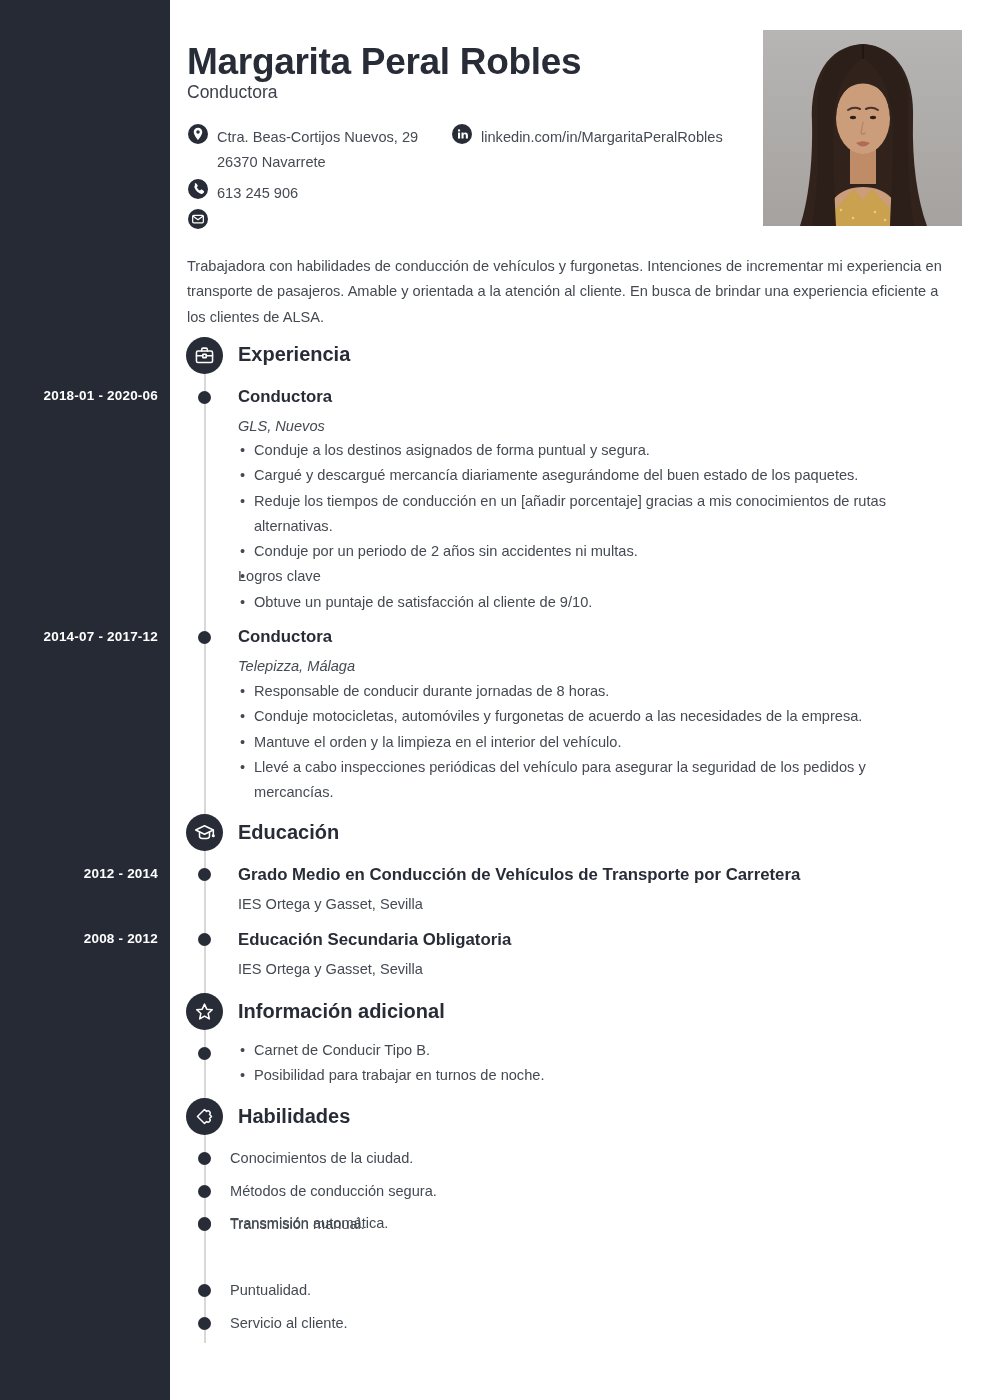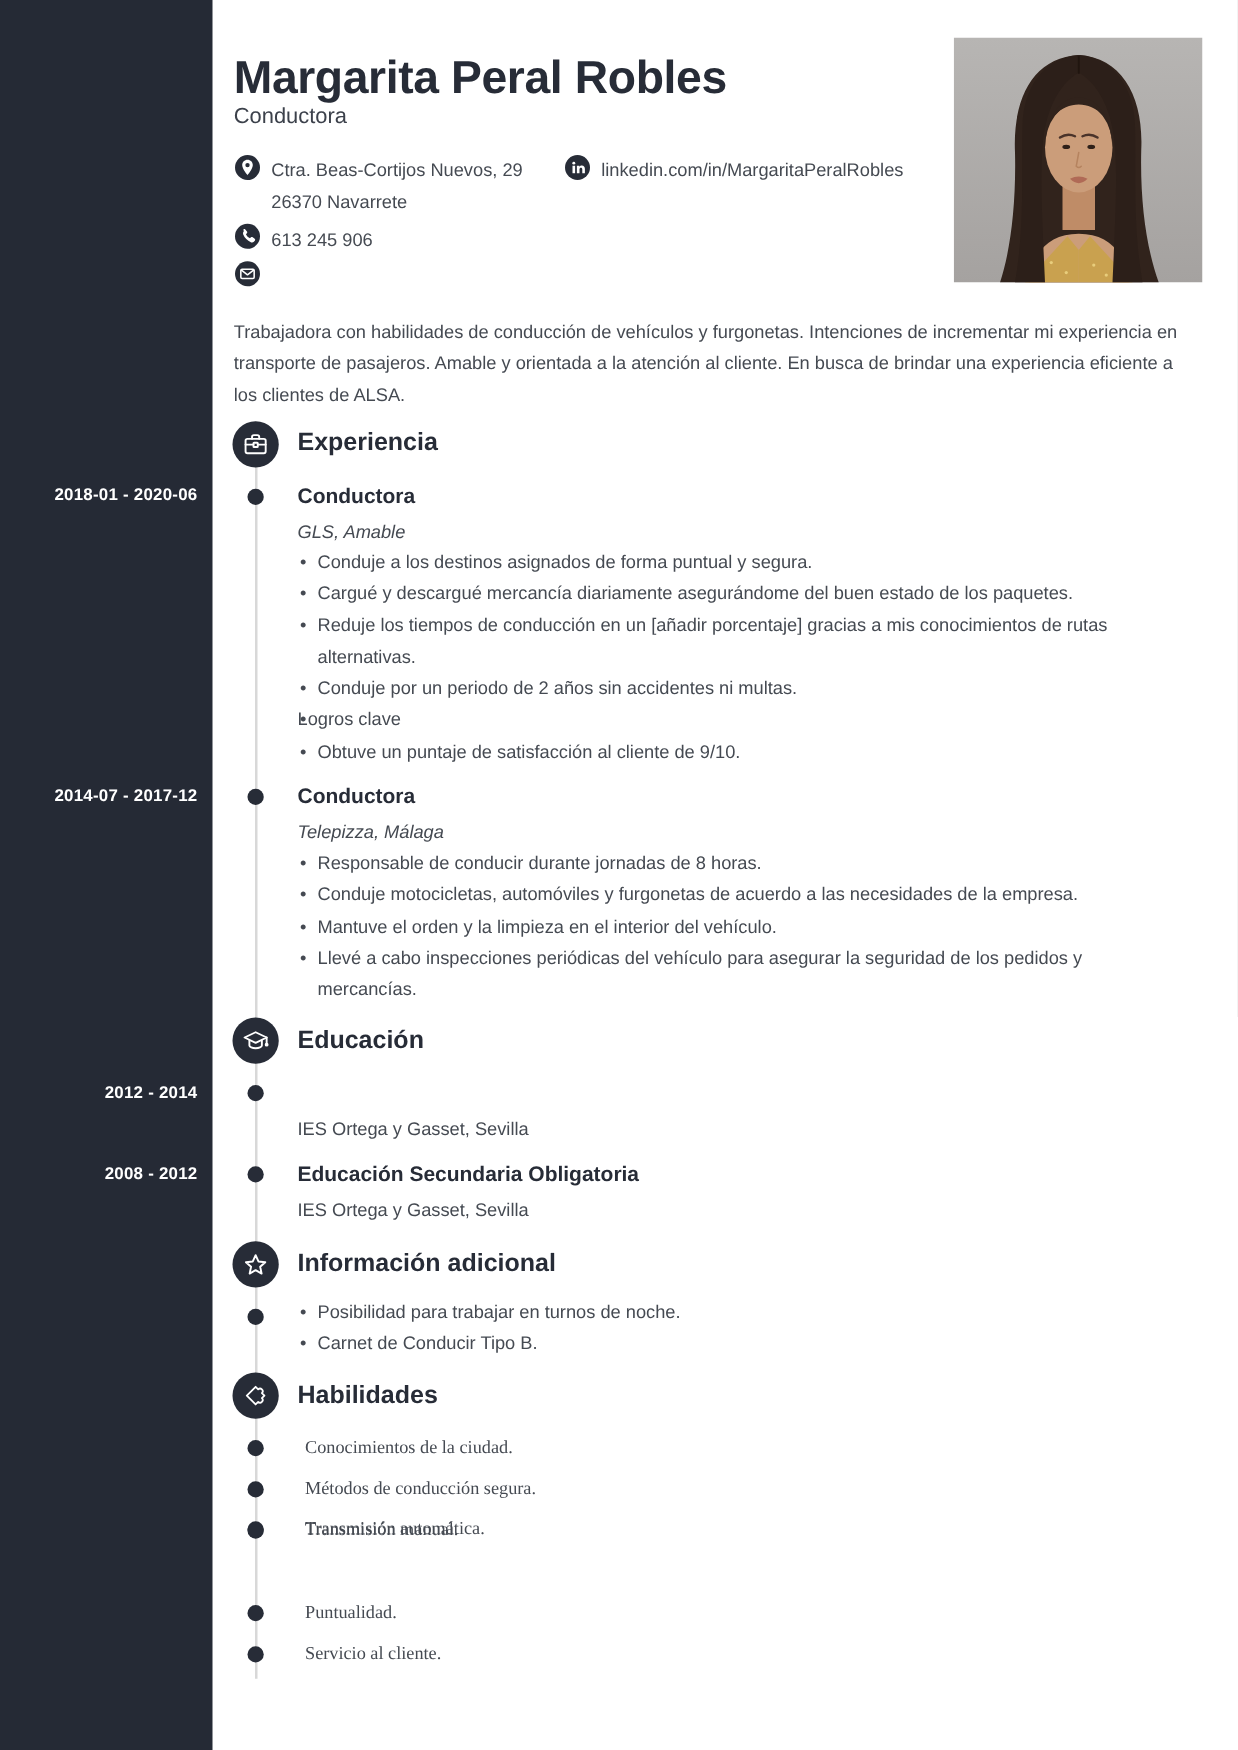--- a/index.html
+++ b/index.html
@@ -40,21 +40,21 @@
              font-size:14.6px; line-height:25.3px; color:#454a52; }
   .bullets li { position:relative; padding-left:16px; }
   .bullets li::before { content:"•"; position:absolute; left:2px; color:#454a52; }
   .plain-line { padding-left:0; font-size:14.6px; line-height:25.3px; color:#454a52; }
 
   .degree { position:absolute; left:238px; font-size:16.8px; font-weight:bold; color:#272c37; width:700px; }
   .school { position:absolute; left:238px; font-size:14.6px; color:#454a52; }
 
   .skill-row { position:absolute; left:198px; height:16px; display:flex; align-items:center; z-index:3; }
   .skill-row .sdot { width:13px; height:13px; border-radius:50%; background:#272c37; flex:none; }
-  .skill-row .slabel { margin-left:33px; font-size:14.6px; color:#454a52; white-space:nowrap;font-family:Liberation Serif, serif; }
+  .skill-row .slabel { margin-left:19px; font-size:14.6px; color:#454a52; white-space:nowrap; }
 </style>
 </head>
 <body>
 
 <div class="page">
 
   <div class="sidebar"></div>
   <div class="timeline"></div>
 
   <div class="name">Margarita Peral Robles</div>
@@ -131,21 +131,21 @@
       <path d="M9 7.4 V 5.9 a1.6 1.6 0 0 1 1.6 -1.6 h2.8 a1.6 1.6 0 0 1 1.6 1.6 V 7.4"></path>
       <path d="M3.6 12.2 h6.6 M13.8 12.2 h6.6"></path>
       <rect x="10.2" y="10.6" width="3.6" height="3.6" rx="0.5"></rect>
     </svg>
   </div>
   <div class="sec-title" style="top:343px;">Experiencia</div>
 
   <div class="date" style="top:388px;">2018-01 - 2020-06</div>
   <div class="dot" style="top:391px;"></div>
   <div class="role" style="top:387px;">Conductora</div>
-  <div class="company" style="top:418px;">GLS, Amable</div>
+  <div class="company" style="top:418px;">GLS, Nuevos</div>
   <ul class="bullets" style="top:438px;">
     <li>Conduje a los destinos asignados de forma puntual y segura.</li>
     <li>Cargué y descargué mercancía diariamente asegurándome del buen estado de los paquetes.</li>
     <li>Reduje los tiempos de conducción en un [añadir porcentaje] gracias a mis conocimientos de rutas alternativas.</li>
     <li>Conduje por un periodo de 2 años sin accidentes ni multas.</li>
     <li class="plain-line" style="padding-left:0;">Logros clave</li>
     <li>Obtuve un puntaje de satisfacción al cliente de 9/10.</li>
   </ul>
 
   <div class="date" style="top:629px;">2014-07 - 2017-12</div>
@@ -164,38 +164,39 @@
       <path d="M12 5 L2.8 9.4 L12 13.8 L21.2 9.4 Z"></path>
       <path d="M6.8 11.8 v4.3 c0 1.2 2.4 2.2 5.2 2.2 s5.2 -1 5.2 -2.2 v-4.3"></path>
       <path d="M21.2 9.4 v5.2"></path>
       <circle cx="21.2" cy="15.4" r="0.8" fill="#ffffff"></circle>
     </svg>
   </div>
   <div class="sec-title" style="top:821px;">Educación</div>
 
   <div class="date" style="top:866px;">2012 - 2014</div>
   <div class="dot" style="top:868px;"></div>
+  <div class="degree" style="top:865px;">Grado Medio en Conducción de Vehículos de Transporte por Carretera</div>
   <div class="school" style="top:896px;">IES Ortega y Gasset, Sevilla</div>
 
   <div class="date" style="top:931px;">2008 - 2012</div>
   <div class="dot" style="top:933px;"></div>
   <div class="degree" style="top:930px;">Educación Secundaria Obligatoria</div>
   <div class="school" style="top:961px;">IES Ortega y Gasset, Sevilla</div>
 
   <div class="sec-icon" style="top:993px;">
     <svg width="23" height="23" viewBox="0 0 24 24" fill="none" stroke="#ffffff" stroke-width="1.6" stroke-linejoin="round">
       <polygon points="12,4.3 14.35,9.56 20.08,10.17 15.8,14.04 17,19.68 12,16.8 7,19.68 8.2,14.04 3.92,10.17 9.65,9.56"></polygon>
     </svg>
   </div>
   <div class="sec-title" style="top:1000px;">Información adicional</div>
 
   <div class="dot" style="top:1047px;"></div>
   <ul class="bullets" style="top:1038px;">
+    <li>Carnet de Conducir Tipo B.</li>
     <li>Posibilidad para trabajar en turnos de noche.</li>
-    <li>Carnet de Conducir Tipo B.</li>
   </ul>
 
   <div class="sec-icon" style="top:1098px;">
     <svg width="23" height="23" viewBox="0 0 24 24" fill="none" stroke="#ffffff" stroke-width="1.5" stroke-linejoin="round" stroke-linecap="round">
       <g transform="rotate(45 12 12)">
         <path d="M6.8 6.8 h3 a2.2 2.2 0 1 1 4.4 0 h3 v3 a2.2 2.2 0 1 1 0 4.4 v3 h-10.4 Z"></path>
       </g>
     </svg>
   </div>
   <div class="sec-title" style="top:1105px;">Habilidades</div>

